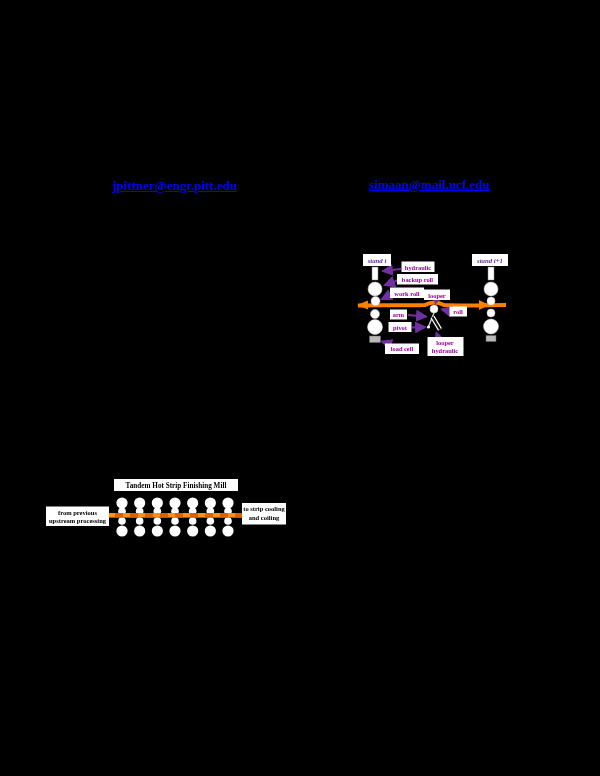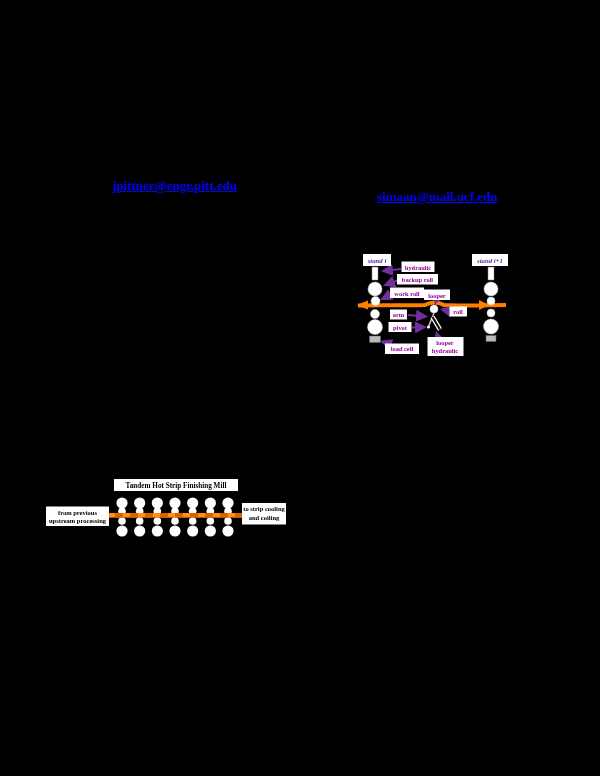--- a/index.html
+++ b/index.html
@@ -23,21 +23,21 @@
   .email-link{
     position:absolute;
     font-weight:bold;
     font-size:13px;
     color:var(--link-blue);
     text-decoration:underline;
     white-space:nowrap;
     letter-spacing:0px;
   }
   #link-left{left:112px;top:178px;}
-  #link-right{left:377px;top:177px;margin-top:12px;}
+  #link-right{left:369px;top:177px;}
   #stand-detail-fig{position:absolute;left:355px;top:248px;}
   #mill-fig{position:absolute;left:40px;top:476px;}
   .lblbox{fill:#ffffff;}
   .parttext{fill:var(--label-magenta);font-weight:bold;font-size:6.4px;font-family:"Liberation Serif",serif;}
   .standtext{fill:var(--stand-purple);font-weight:bold;font-style:italic;font-size:6.8px;font-family:"Liberation Serif",serif;}
   .milltext{fill:#000000;font-weight:bold;font-size:6.5px;font-family:"Liberation Serif",serif;}
   .milltitle{fill:#000000;font-weight:bold;font-size:7.2px;font-family:"Liberation Serif",serif;}
   .arrow{stroke:var(--arrow-purple);stroke-width:2;fill:none;}
   .roll{fill:var(--roll-white);stroke:#cccccc;stroke-width:0.5;}
   .rod{fill:#ffffff;stroke:#888888;stroke-width:0.5;}

